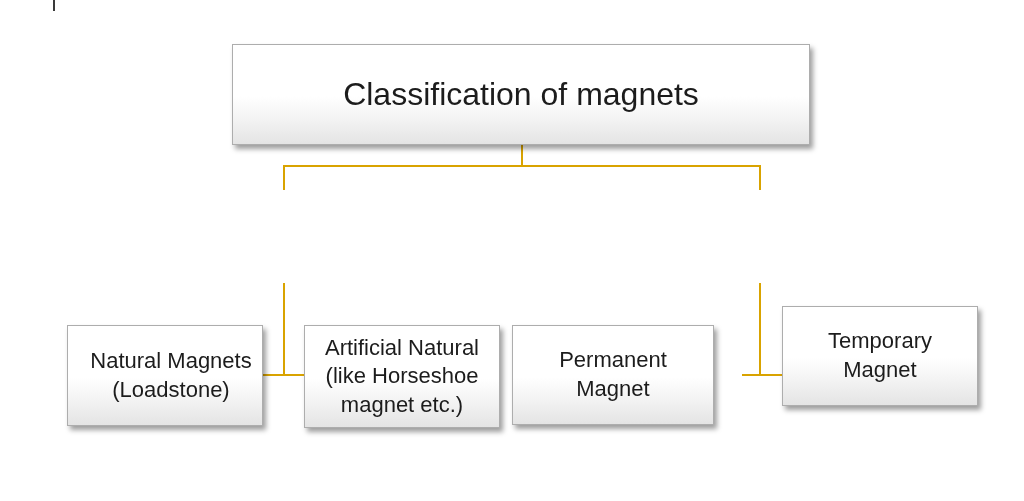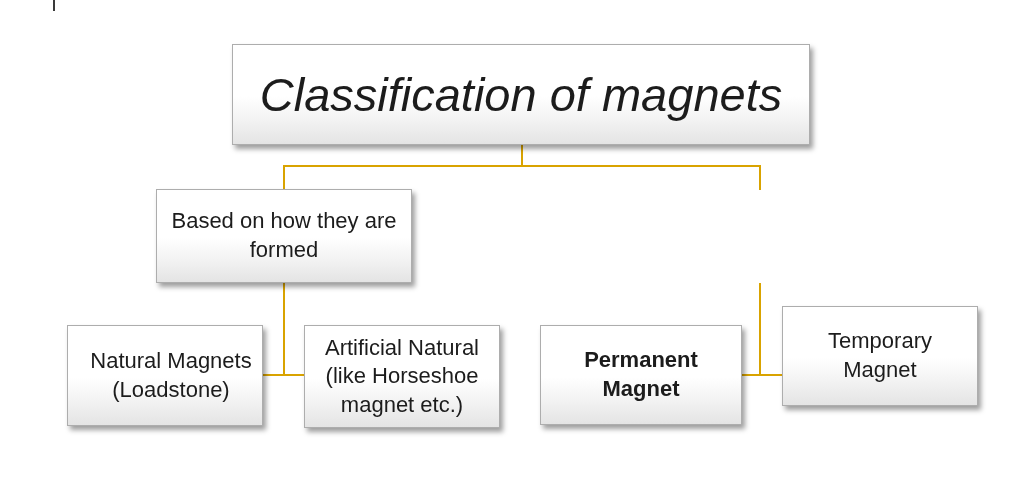--- a/index.html
+++ b/index.html
@@ -20,27 +20,27 @@
     position:absolute;
     display:flex;align-items:center;justify-content:center;
     text-align:center;
     background:linear-gradient(to bottom,#ffffff 0%,#ffffff 52%,#f3f3f3 75%,#e4e4e4 100%);
     border:1px solid var(--box-border);
     box-shadow:3px 4px 5px rgba(0,0,0,0.38);
     box-sizing:border-box;
     color:var(--text-color);
   }
   .node .label{white-space:pre-line;line-height:1.3;}
-  .title-node{left:232px;top:44px;width:578px;height:101px;font-size:47px;font-style:italic;}
+  .title-node{left:232px;top:44px;width:578px;height:101px;font-size:32px;}
   .branch-node,.leaf-node{font-size:22px;}
   .branch-formed{left:156px;top:189px;width:256px;height:94px;}
   .branch-retentivity{left:628px;top:189px;width:263px;height:94px;}
   .leaf-natural{left:67px;top:325px;width:196px;height:101px;padding-left:12px;}
   .leaf-artificial{left:304px;top:325px;width:196px;height:103px;}
-  .leaf-permanent{left:540px;top:325px;width:202px;height:100px;font-weight:bold;}
+  .leaf-permanent{left:512px;top:325px;width:202px;height:100px;}
   .leaf-temporary{left:782px;top:306px;width:196px;height:100px;}
 
   
   .connector{position:absolute;background:var(--connector-gold);}
   .c-title-stub{left:521px;top:145px;width:2px;height:21px;}
   .c-main-h{left:283px;top:165px;width:478px;height:2px;}
   .c-left-branch-v{left:283px;top:165px;width:2px;height:25px;}
   .c-right-branch-v{left:759px;top:165px;width:2px;height:25px;}
   .c-left-sub-v{left:283px;top:283px;width:2px;height:93px;}
   .c-left-sub-h{left:263px;top:374px;width:41px;height:2px;}
@@ -60,24 +60,20 @@
   <div class="connector c-right-branch-v"></div>
   <div class="connector c-left-sub-v"></div>
   <div class="connector c-left-sub-h"></div>
   <div class="connector c-right-sub-v"></div>
   <div class="connector c-right-sub-h"></div>
 
   <div class="node title-node">
     <span class="label">Classification of magnets</span>
   </div>
 
-  <div class="node branch-node branch-formed">
-    <span class="label">Based on how they are
-formed</span>
-  </div>
 
 
   <div class="node leaf-node leaf-natural">
     <span class="label">Natural Magnets
 (Loadstone)</span>
   </div>
 
   <div class="node leaf-node leaf-artificial">
     <span class="label">Artificial Natural
 (like Horseshoe

